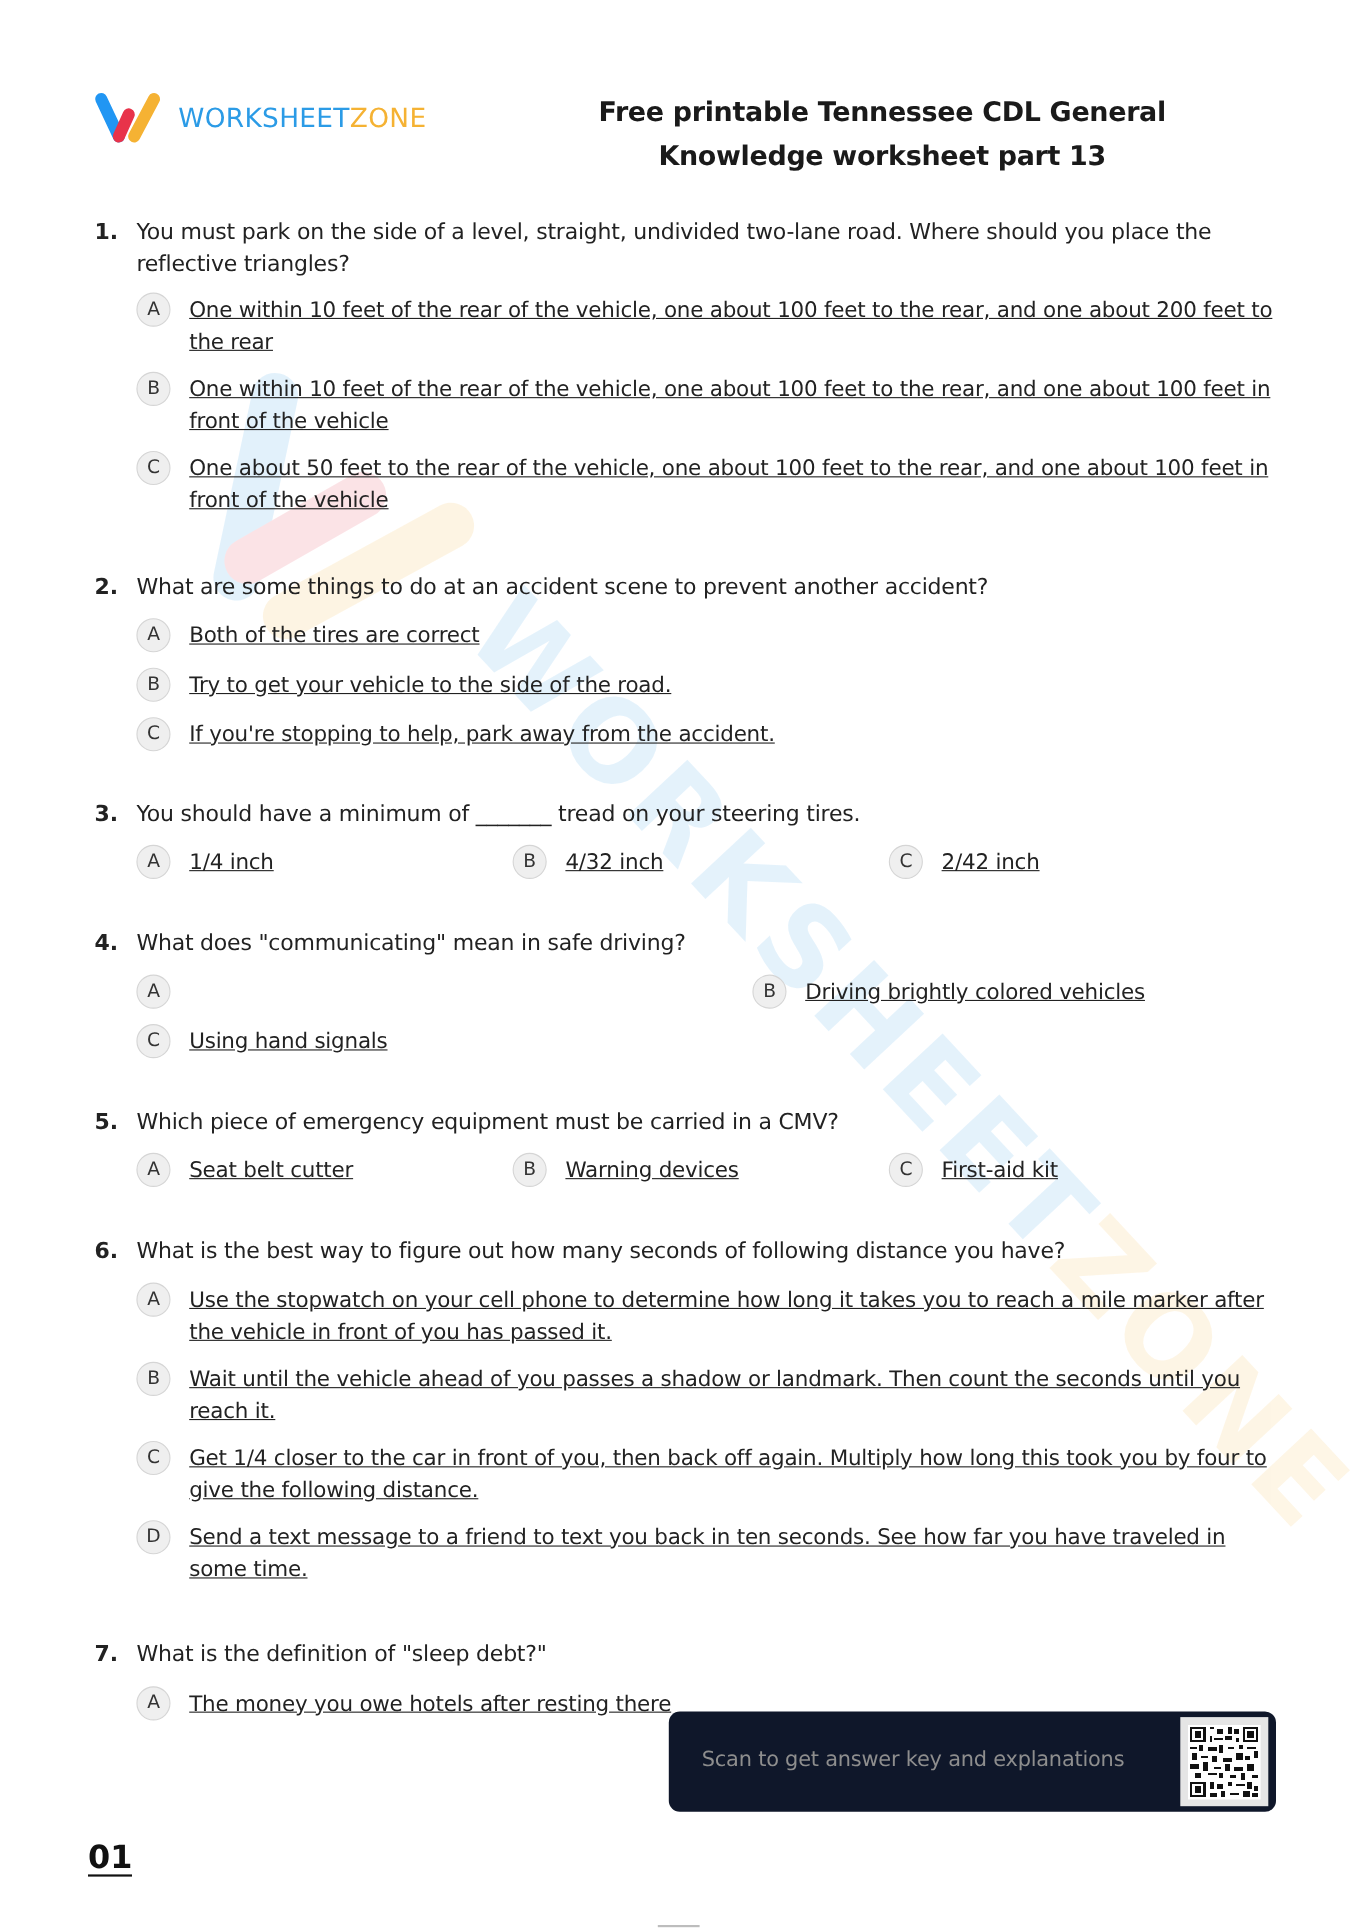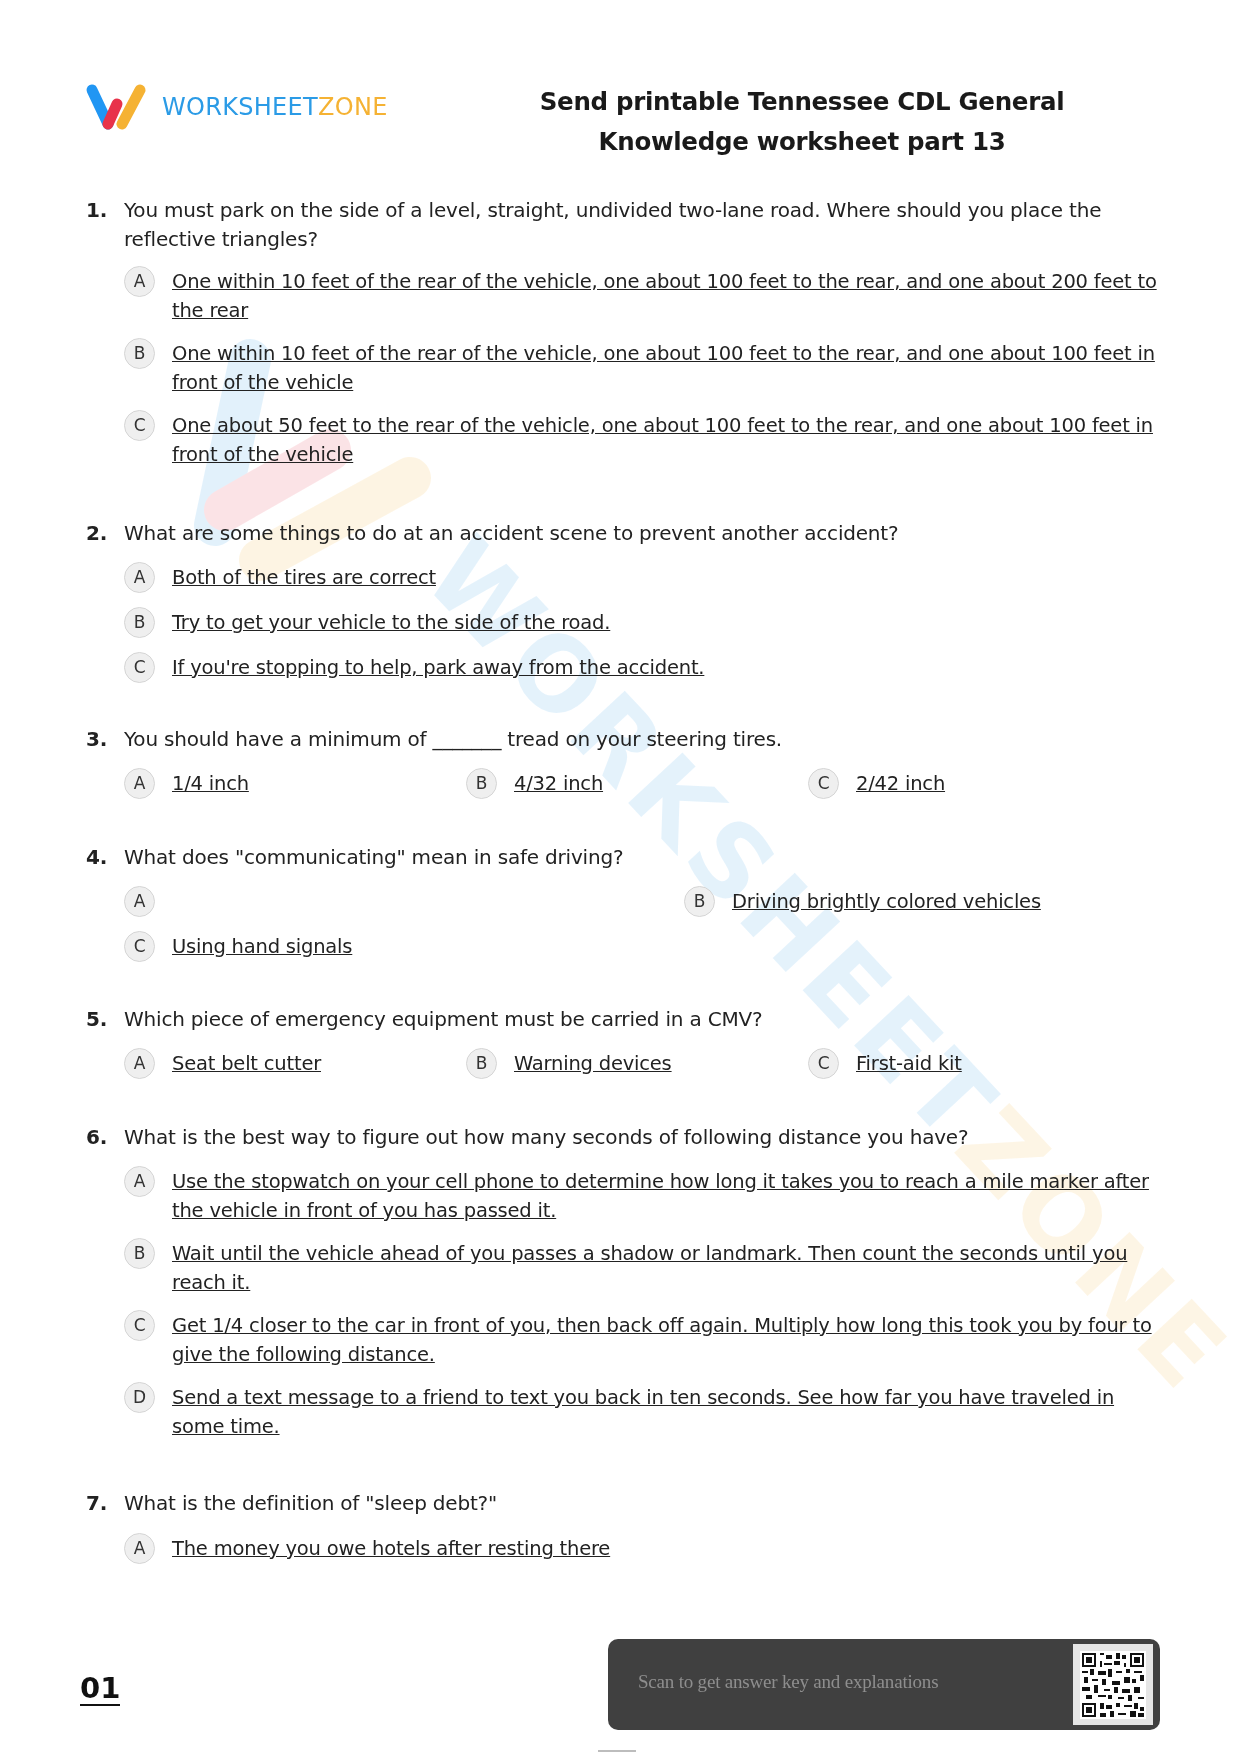--- a/index.html
+++ b/index.html
@@ -25,21 +25,21 @@
   .opts { margin-left: 38px; }
   .opt { display: flex; align-items: flex-start; font-size: 19.5px; line-height: 29px; color: #222; letter-spacing: -0.2px; }
   .badge { flex: 0 0 31px; width: 31px; height: 31px; border-radius: 50%; background: #efefef; border: 1px solid #d5d5d5; text-align: center; line-height: 29px; font-size: 17px; color: #333; margin-right: 17px; margin-top: -1px; }
   .opt-text { flex: 1; text-decoration: underline; }
   .row3 { display: flex; }
   .row3 .opt { width: 342px; flex: 0 0 342px; }
   .row2 { display: flex; }
   .row2 .opt { width: 560px; flex: 0 0 560px; }
 
   .footer-page { position: absolute; left: 80px; top: 1672px; font-family: "DejaVu Sans", sans-serif; font-weight: bold; font-size: 29px; color: #111; border-bottom: 2px solid #111; line-height: 32px; padding-bottom: 0; z-index: 1; }
-  .scan-box { position: absolute; left: 608px; top: 1639px; width: 552px; height: 91px; background: #404040; border-radius: 10px; z-index: 1; font-family: Liberation Serif, serif; }
+  .scan-box { position: absolute; left: 608px; top: 1556px; width: 552px; height: 91px; background: #0f172a; border-radius: 10px; z-index: 1; }
   .scan-text { position: absolute; left: 30px; top: 32px; font-size: 19px; color: #8e8e8e; letter-spacing: -0.2px; }
   .qr { position: absolute; left: 465px; top: 5px; width: 80px; height: 81px; background: #e5e5e5; display: flex; align-items: center; justify-content: center; }
   .tick { position: absolute; left: 598px; top: 1750px; width: 38px; height: 2px; background: #bdbdbd; z-index: 1; }
 </style>
 </head>
 <body>
 
 <svg class="watermark" viewBox="0 0 1239 1754">
   <g opacity="0.13">
     <line x1="250" y1="360" x2="215" y2="525" stroke="#2b9be6" stroke-width="42" stroke-linecap="round"></line>
@@ -54,21 +54,21 @@
 <div class="header">
   <div class="logo">
     <svg width="66" height="50" viewBox="0 0 66 50">
       <line x1="8" y1="8" x2="24" y2="42" stroke="#2196f3" stroke-width="11" stroke-linecap="round"></line>
       <line x1="24" y1="42" x2="33" y2="22" stroke="#e8334a" stroke-width="11" stroke-linecap="round"></line>
       <line x1="38" y1="42" x2="56" y2="8" stroke="#f5b233" stroke-width="11" stroke-linecap="round"></line>
     </svg>
     <div class="logo-text"><span class="w">WORKSHEET</span><span class="z">ZONE</span></div>
   </div>
   <div class="title">
-    <div>Send printable Tennessee CDL General</div>
+    <div>Free printable Tennessee CDL General</div>
     <div>Knowledge worksheet part 13</div>
   </div>
 </div>
 
 <div class="content">
 
   <div class="q" style="top:196px;">
     <div class="q-head">
       <span class="q-num">1.</span>
       <span class="q-text">You must park on the side of a level, straight, undivided two-lane road. Where should you place the reflective triangles?</span>

